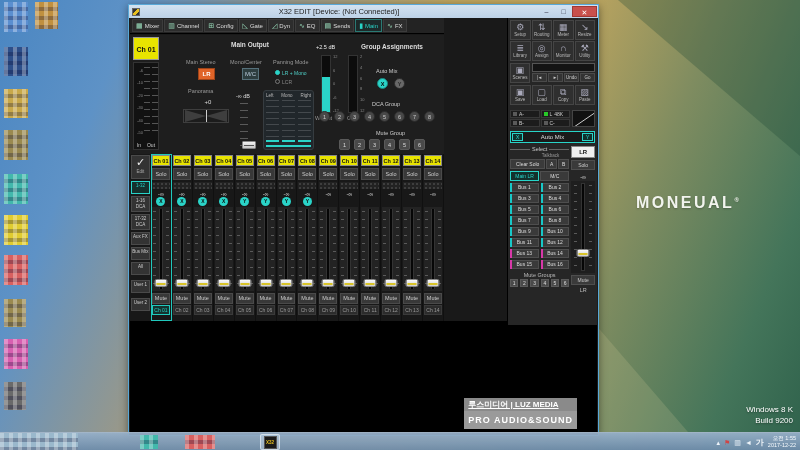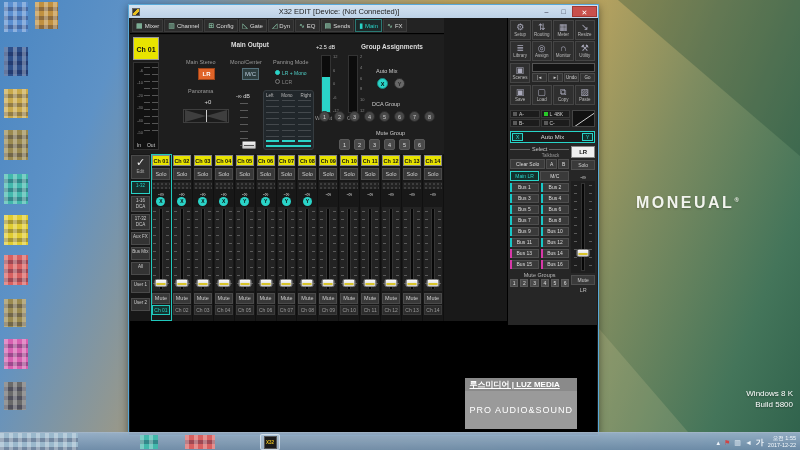--- a/index.html
+++ b/index.html
@@ -7,21 +7,21 @@
   .desktop { position:absolute; inset:0; width:800px; height:450px;
     background:linear-gradient(112deg,#4a86c2 0%,#5e92c6 14%,#98988a 30%,#bda45f 46%,#c3a75f 58%,#7f8c60 74%,#44755a 90%,#2f624c 100%); }
   .facet-dark { position:absolute; left:520px; top:0; right:0; height:260px;
     clip-path:polygon(35% 0,100% 0,100% 60%); background:rgba(25,70,50,.28); }
   .facet-light { position:absolute; left:520px; bottom:18px; width:280px; height:300px;
     clip-path:polygon(0 35%,60% 100%,0 100%); background:rgba(255,235,180,.14); }
 
   .brand { position:absolute; left:636px; top:194px; color:#f2f4ee; font-weight:bold;
     font-size:16px; letter-spacing:2.5px; text-shadow:0 1px 2px rgba(0,0,0,.25); }
   .brand sup { font-size:6px; letter-spacing:0; }
-  .os-info { position:absolute; right:7px; bottom:40px; text-align:right; color:#fff;
+  .os-info { position:absolute; right:7px; bottom:24px; text-align:right; color:#fff;
     font-size:8px; line-height:11px; text-shadow:0 1px 2px rgba(0,0,0,.4); }
 
   
   .mosaic { position:absolute;
     background-image:linear-gradient(90deg,rgba(255,255,255,.30) 0 4px,transparent 4px 9px),
                      linear-gradient(0deg,rgba(10,10,50,.28) 0 4px,transparent 4px 9px);
     background-size:9px 9px; }
   .m-blue{background-color:#5b8fd0}.m-navy{background-color:#2d4f8a}.m-gold{background-color:#c8a84a}
   .m-dimgold{background-color:#9a8a50}.m-teal{background-color:#42b8ac}.m-yellow{background-color:#e0cc30}
   .m-red{background-color:#d86060}.m-pink{background-color:#d860b0}.m-gray{background-color:#6a6a6a}
@@ -227,22 +227,22 @@
     font-size:5.5px; line-height:9px; text-align:center; }
   .chname { margin-top:1px; height:10px; background:#2c2c2c; border:1px solid #3a3a3a; color:#999;
     font-size:5px; line-height:8px; text-align:center; }
   .strip.selected .chname { background:#15332f; border-color:#20c8bc; color:#20d0c4; }
 
   
   .blackarea { position:absolute; top:303px; left:0; right:0; bottom:0; background:#000; }
   .logobox { position:absolute; right:20px; bottom:5px; text-align:left; }
   .logobox .l1 { display:block; background:#8a8a8a; color:#fff; font-size:8px; font-weight:bold;
     padding:1px 4px;text-decoration:underline; }
-  .logobox .l2 { display:block; background:#9a9a9a; color:#fff; font-size:9px; font-weight:normal;
-    letter-spacing:1px; padding:14px 4px; }
+  .logobox .l2 { display:block; background:#9a9a9a; color:#fff; font-size:9px; font-weight:bold;
+    letter-spacing:1px; padding:4px 4px; }
 
   
   .taskbar { position:absolute; left:0; bottom:0; width:800px; height:18px;
     background:linear-gradient(rgba(150,175,200,.95),rgba(110,140,170,.95));
     border-top:1px solid rgba(255,255,255,.35); }
   .tb-appbtn { position:absolute; left:260px; top:1px; width:20px; height:16px;
     background:rgba(220,235,250,.35); border:1px solid rgba(255,255,255,.5); border-radius:2px;
     display:flex; align-items:center; justify-content:center; }
   .x32ico { width:13px; height:13px; background:#1a1a1a; border:1px solid #555; color:#e8c020;
     font-size:4.5px; font-weight:bold; text-align:center; line-height:12px; }
@@ -254,21 +254,21 @@
 </style>
 </head>
 <body>
 
 <div class="desktop">
   <div class="facet-dark"></div>
   <div class="facet-light"></div>
   <div class="brand"><span>MONEUAL</span><sup>®</sup></div>
   <div class="os-info">
     <div>Windows 8 K</div>
-    <div>Build 5800</div>
+    <div>Build 9200</div>
   </div>
 
   <div class="mosaic m-blue" style="left:4px;top:2px;width:24px;height:30px"></div>
   <div class="mosaic m-multi" style="left:35px;top:2px;width:23px;height:27px"></div>
   <div class="mosaic m-navy" style="left:4px;top:47px;width:24px;height:29px"></div>
   <div class="mosaic m-gold" style="left:4px;top:89px;width:24px;height:29px"></div>
   <div class="mosaic m-dimgold" style="left:4px;top:130px;width:24px;height:30px"></div>
   <div class="mosaic m-teal" style="left:4px;top:174px;width:24px;height:30px"></div>
   <div class="mosaic m-yellow" style="left:4px;top:215px;width:24px;height:30px"></div>
   <div class="mosaic m-red" style="left:4px;top:255px;width:24px;height:30px"></div>

